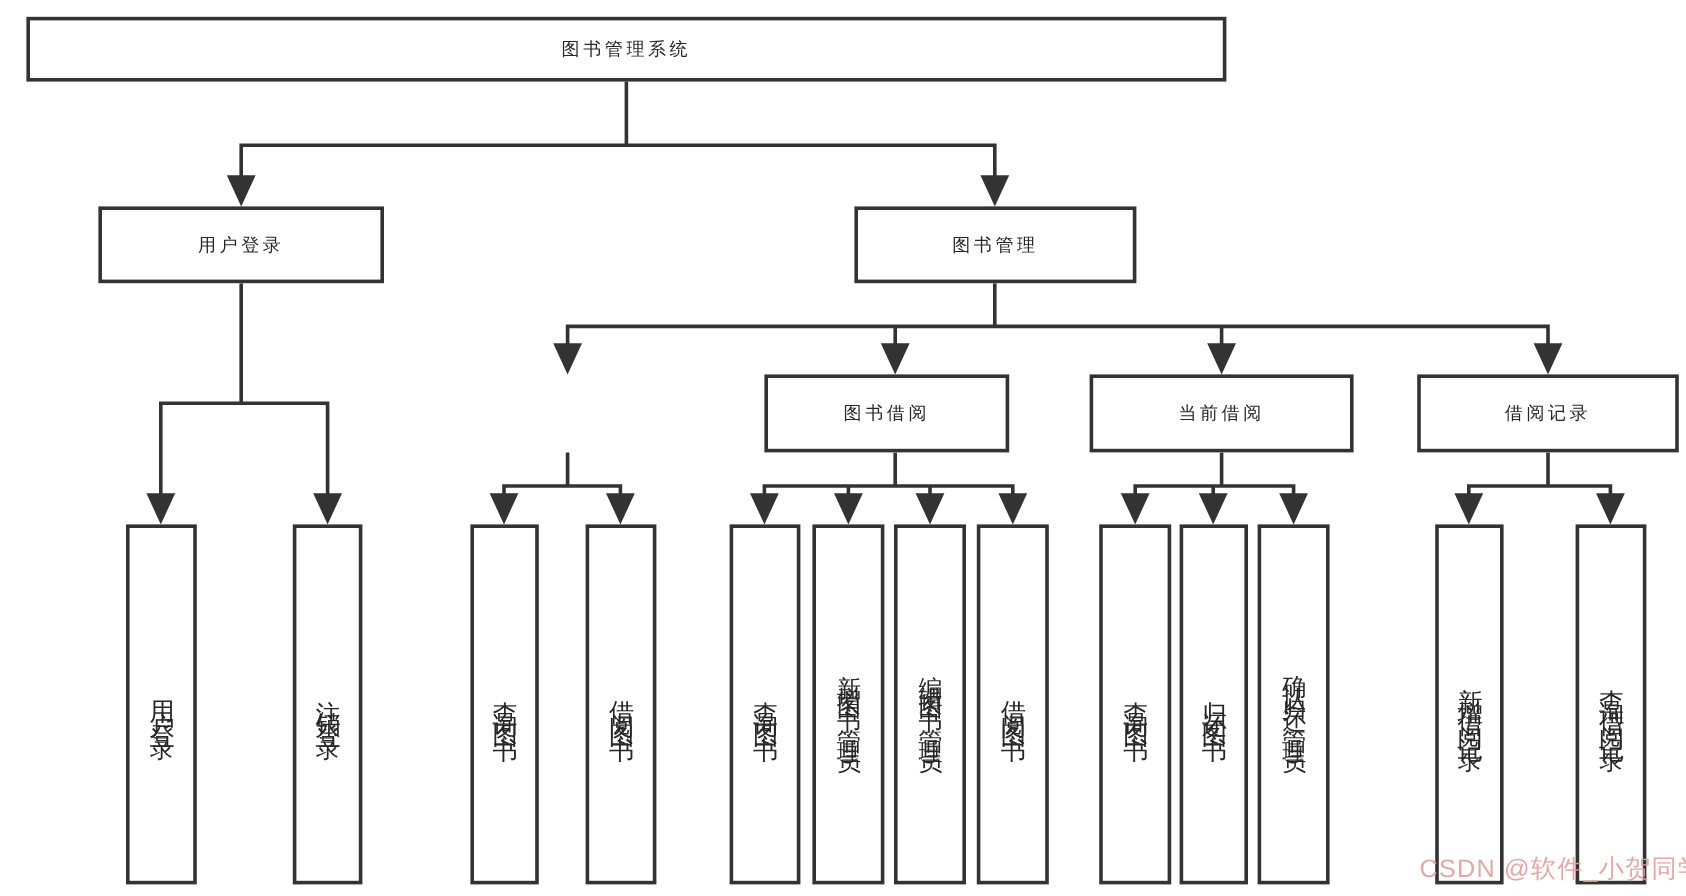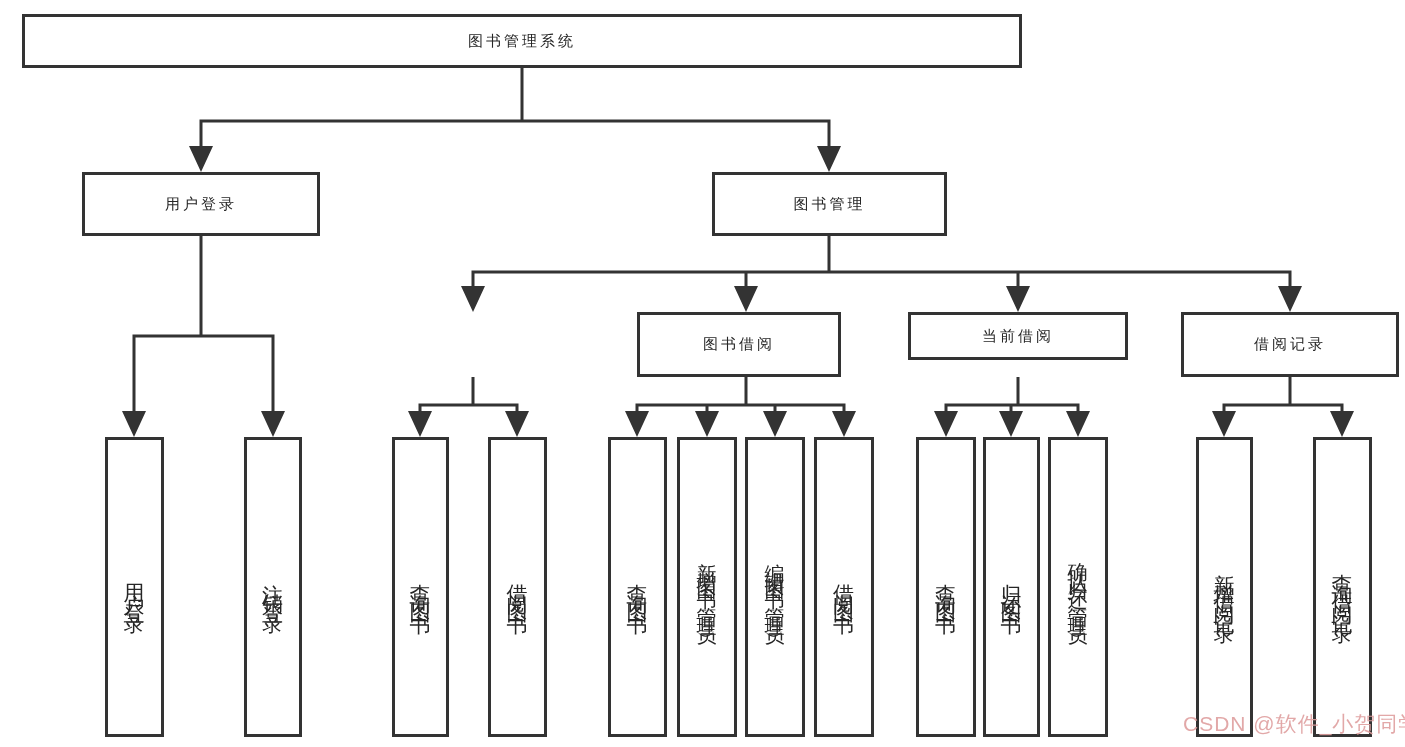--- a/index.html
+++ b/index.html
@@ -79,21 +79,21 @@
   <div class="node" style="left:82px;top:172px;width:238px;height:64px;">
     <span>用户登录</span>
   </div>
   <div class="node" style="left:712px;top:172px;width:235px;height:64px;">
     <span>图书管理</span>
   </div>
 
   <div class="node" style="left:637px;top:312px;width:204px;height:65px;">
     <span>图书借阅</span>
   </div>
-  <div class="node" style="left:908px;top:312px;width:220px;height:48px;">
+  <div class="node" style="left:908px;top:312px;width:220px;height:65px;">
     <span>当前借阅</span>
   </div>
   <div class="node" style="left:1181px;top:312px;width:218px;height:65px;">
     <span>借阅记录</span>
   </div>
 
   <div class="leaf" style="left:105px;width:59px;">
     <span class="vtext">用户登录</span>
   </div>
   <div class="leaf" style="left:244px;width:58px;">

